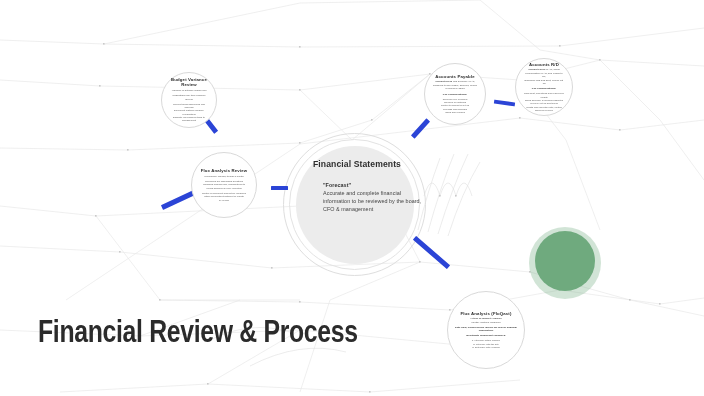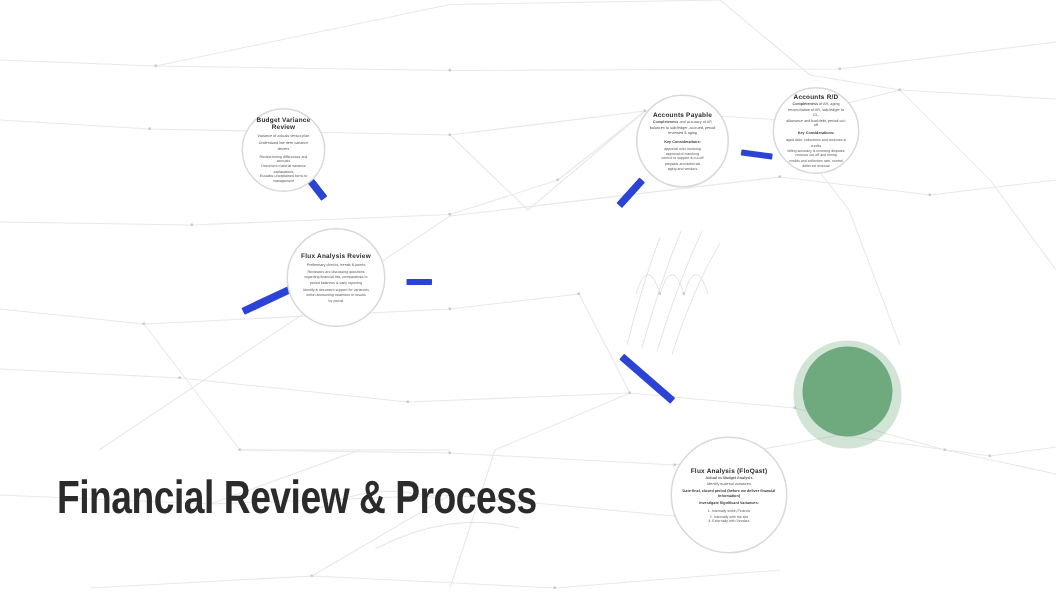--- a/index.html
+++ b/index.html
@@ -124,20 +124,32 @@
       <rect x="449" y="309" width="1.6" height="1.6"></rect>
       <rect x="469" y="345" width="1.6" height="1.6"></rect>
       <rect x="439" y="195" width="1.6" height="1.6"></rect>
       <rect x="455" y="195" width="1.6" height="1.6"></rect>
     </g>
   </svg>
 
   <div class="green-halo"></div>
   <div class="green-core"></div>
 
+  <div class="hub">
+    <div class="ring-outer"></div>
+    <div class="ring-mid"></div>
+    <div class="disc"></div>
+    <div class="hub-title">Financial Statements</div>
+    <div class="hub-body">
+      <b>"Forecast"</b><br>
+      <span>Accurate and complete financial</span><br>
+      <span>information to be reviewed by the board,</span><br>
+      <span>CFO &amp; management</span>
+    </div>
+  </div>
 
   <div class="arrow" style="left:192px;top:118px;width:30px;height:5px;transform:rotate(52deg);"></div>
   <div class="arrow" style="left:160px;top:196px;width:43px;height:5px;transform:rotate(-25deg);"></div>
   <div class="arrow" style="left:271px;top:186px;width:17px;height:4px;"></div>
   <div class="arrow" style="left:409px;top:126px;width:23px;height:5px;transform:rotate(-48deg);"></div>
   <div class="arrow" style="left:494px;top:101px;width:21px;height:4px;transform:rotate(8deg);"></div>
   <div class="arrow" style="left:409px;top:250px;width:45px;height:5px;transform:rotate(41deg);"></div>
 
   <div class="bub" style="left:161px;top:72px;width:56px;height:56px;">
     <div class="inner">

